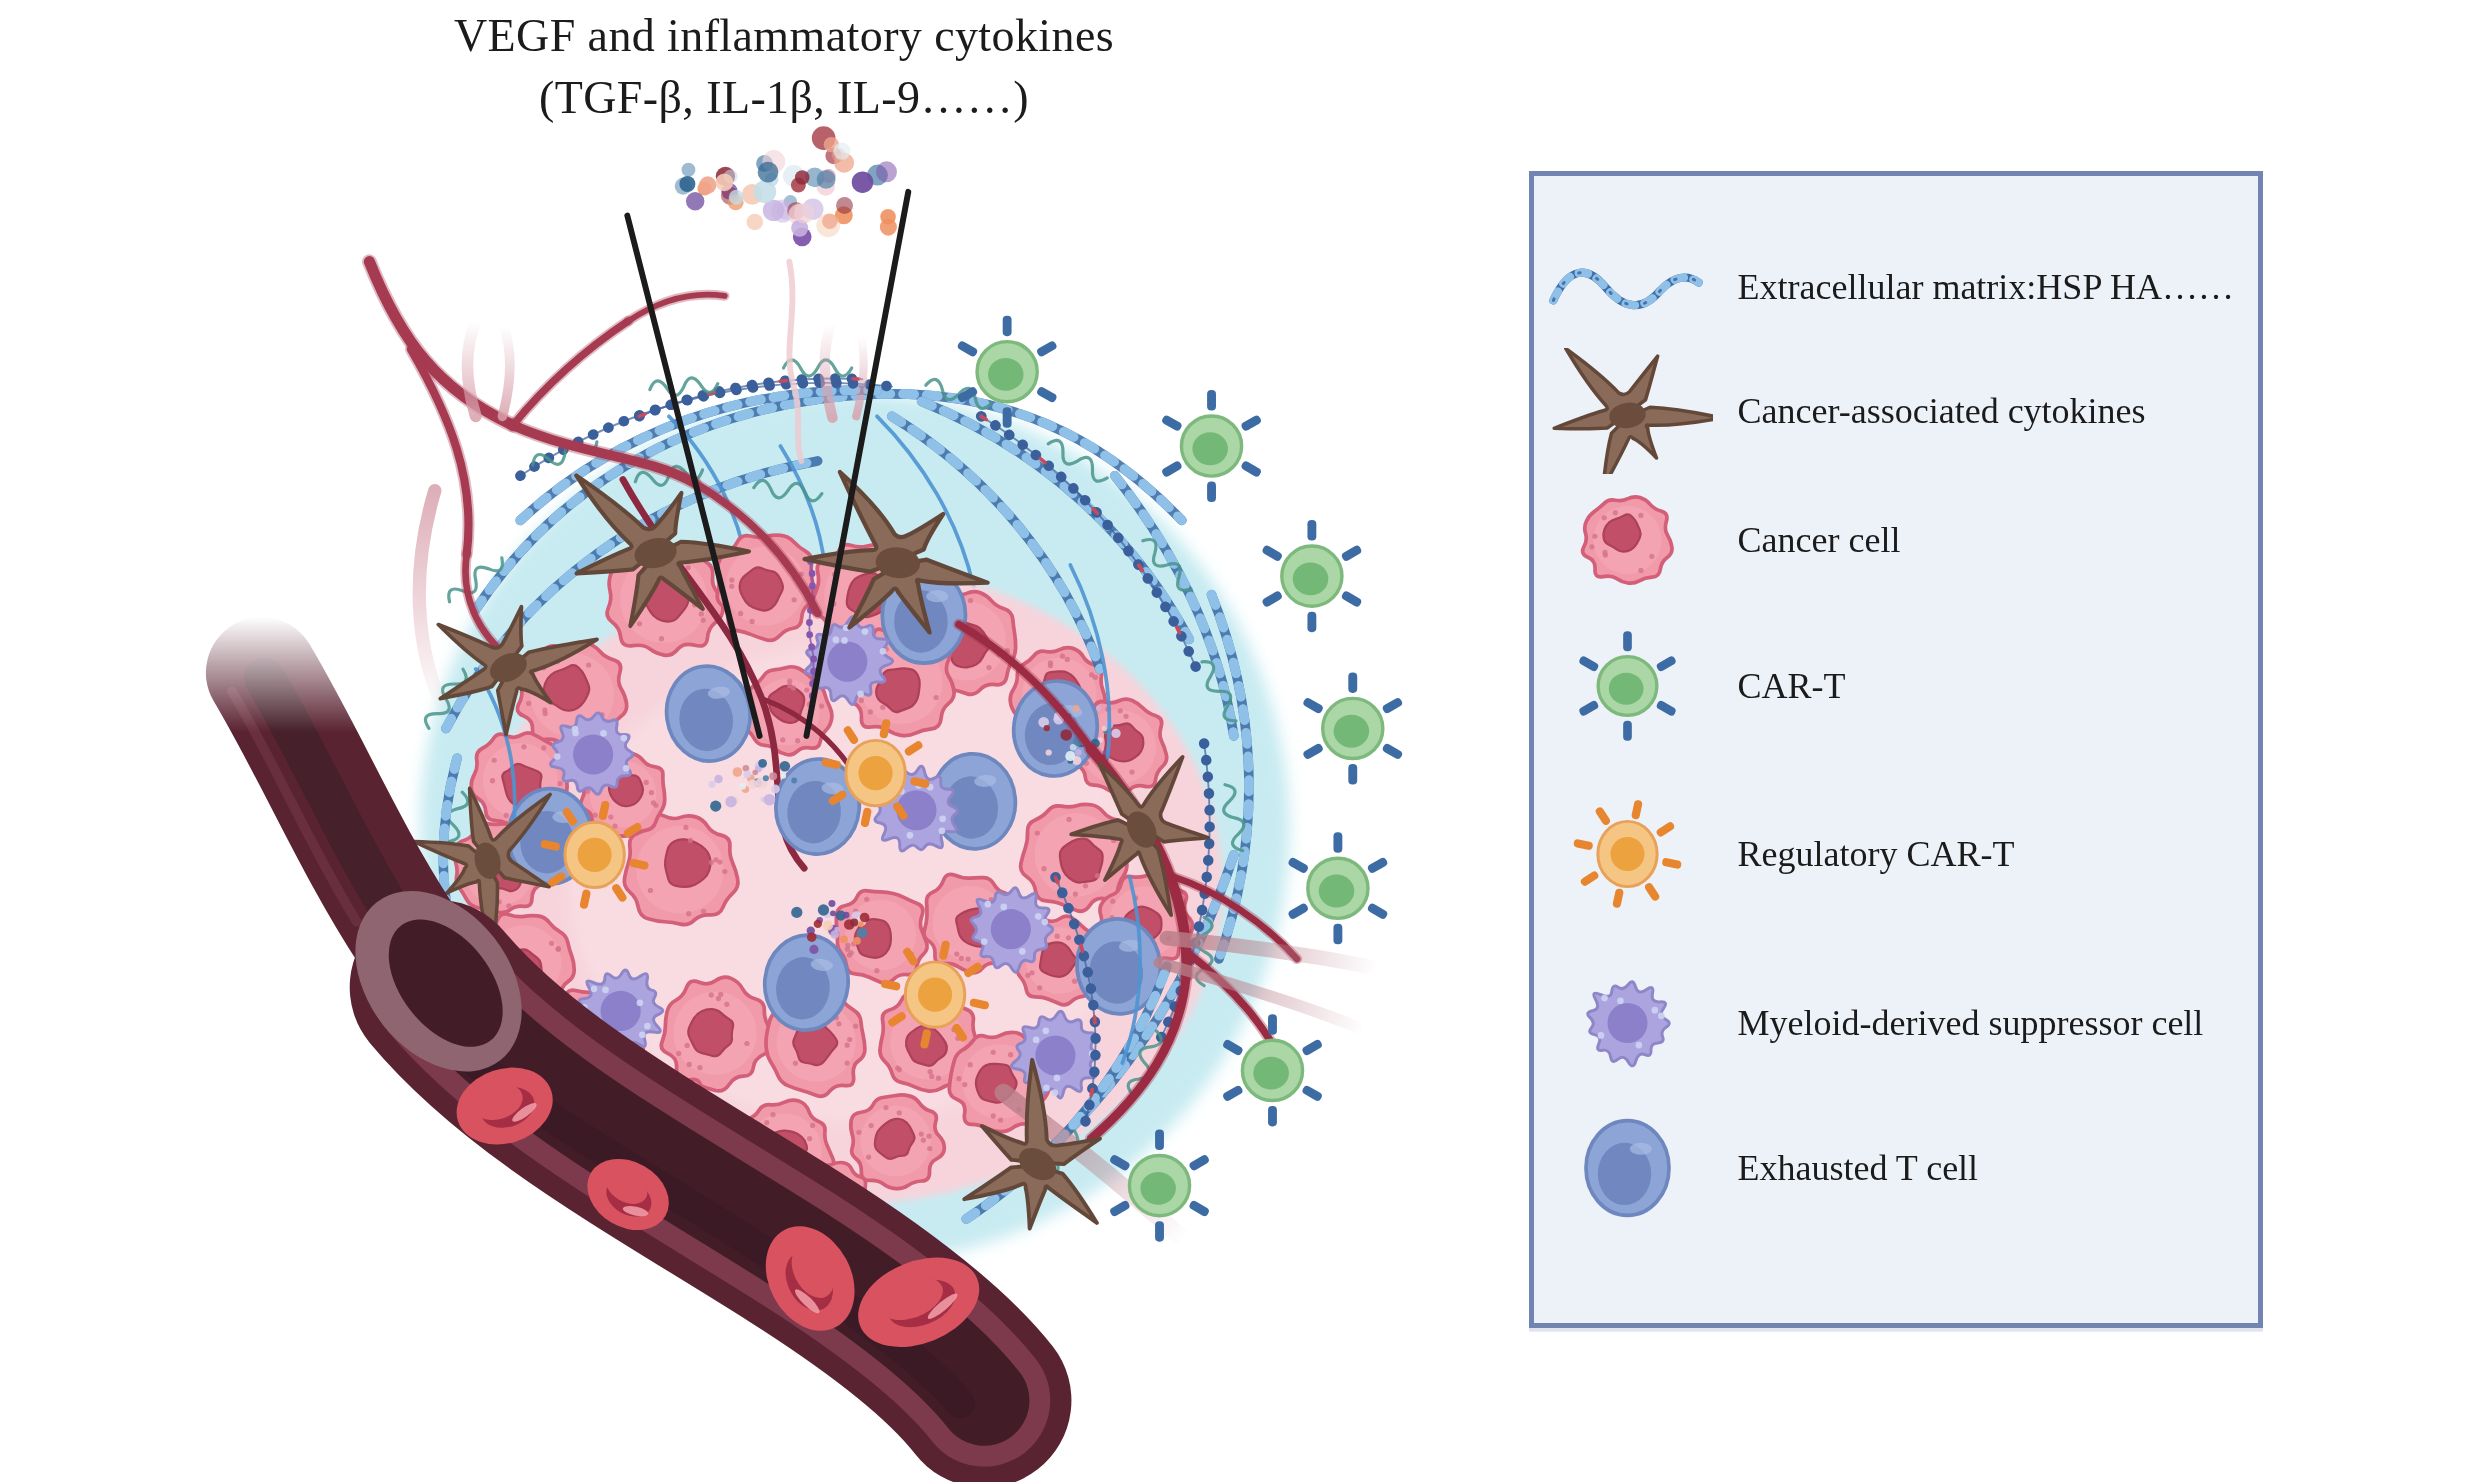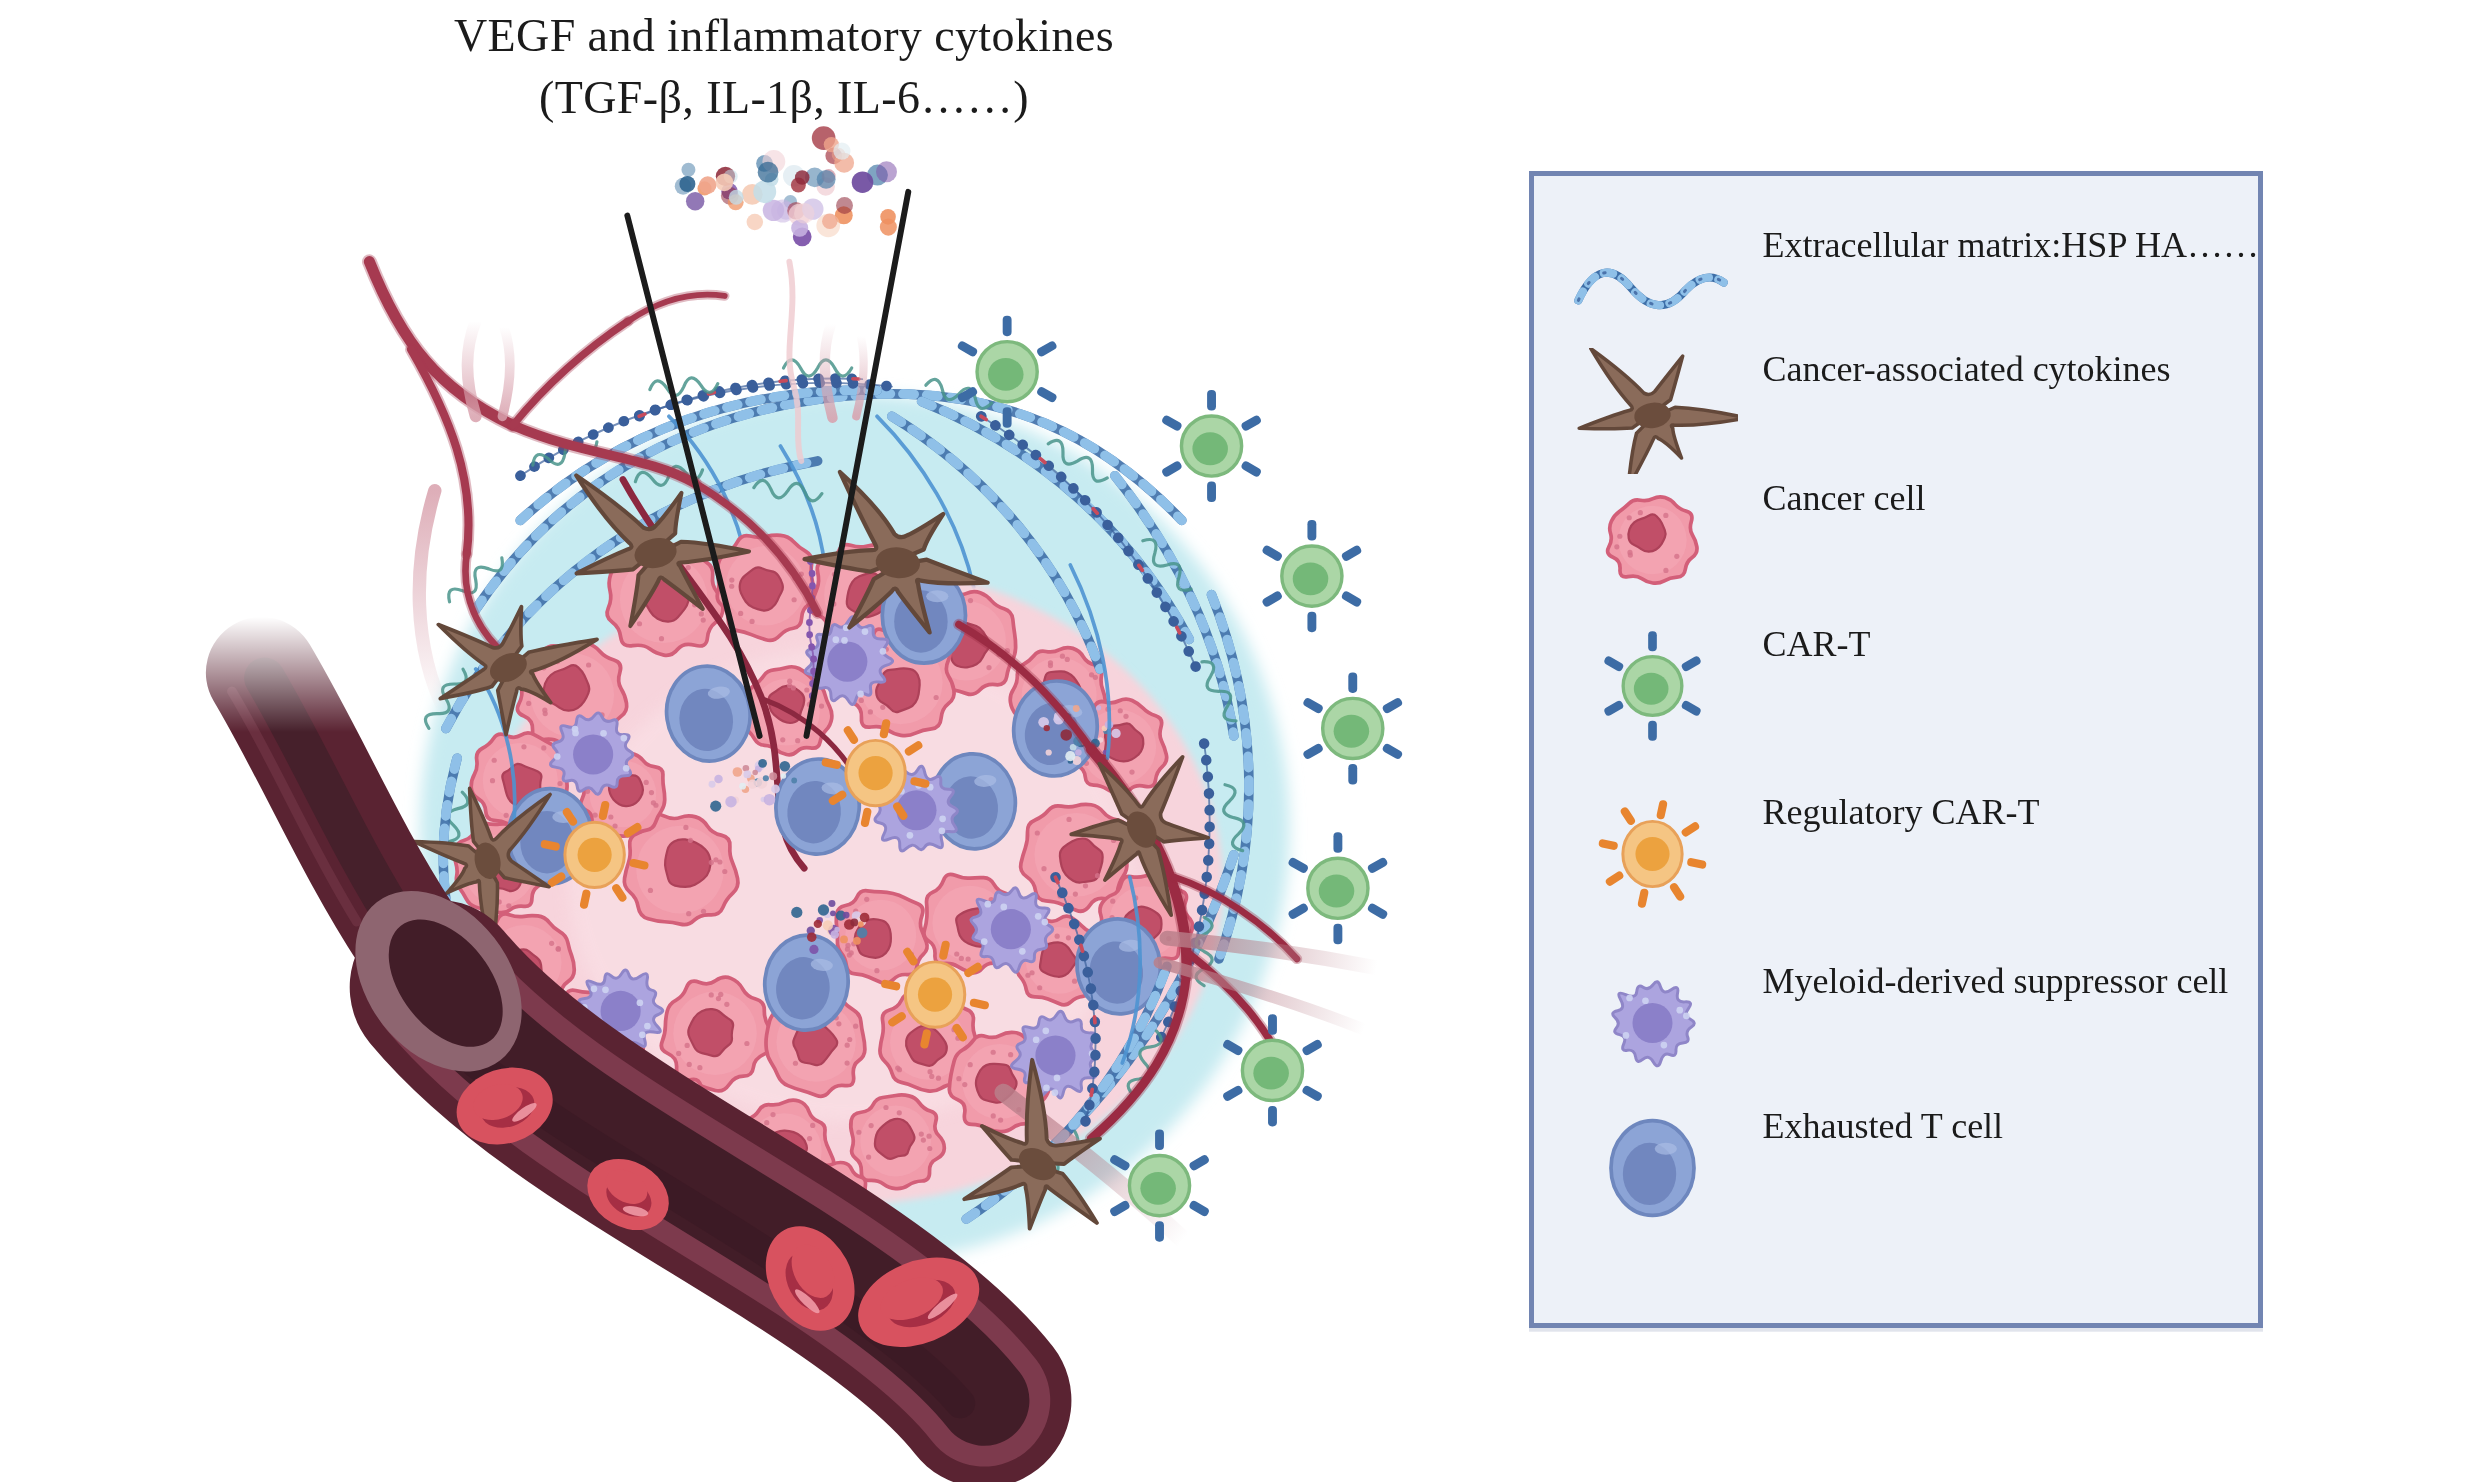--- a/index.html
+++ b/index.html
@@ -5,21 +5,21 @@
   html,body{margin:0;padding:0;background:#ffffff;}
   body{width:2487px;height:1483px;position:relative;overflow:hidden;
        font-family:"Liberation Serif", serif;}
   .stage{position:absolute;left:0;top:0;width:2309px;height:1483px;}
   #fig{position:absolute;left:0;top:0;}
   .title{position:absolute;left:312px;top:4.5px;width:944px;text-align:center;
          font:400 46px/1.36 "Liberation Serif", serif;color:#1b1b1b;letter-spacing:0.4px;}
   .legend{position:absolute;left:1529px;top:171px;width:734px;height:1157px;
           background:#EDF1F8;border:5.2px solid #7285B2;box-sizing:border-box;
           box-shadow:0 3.7px 0 #68799F33;}
-  .lrow{position:absolute;left:33px;height:126px;display:flex;}
+  .lrow{position:absolute;left:8px;height:126px;display:flex;align-items:center;}
   .licon{width:171px;display:flex;justify-content:center;align-items:center;}
   .llabel{margin-left:24.5px;font:400 36px "Liberation Serif", serif;color:#1b1b1b;white-space:nowrap;}
 </style>
 </head>
 <body>
 
 <div class="stage">
   <svg id="fig" width="2487" height="1483" viewBox="0 0 3346 1995">
       <defs>
         <linearGradient id="vfade" gradientUnits="userSpaceOnUse" x1="0" y1="830" x2="0" y2="985">
@@ -1019,21 +1019,21 @@
         <circle cx="1192.7" cy="231.1" r="14.1" fill="#7C52A9" opacity="0.53"></circle>
         <circle cx="974.6" cy="245.2" r="11.9" fill="#F6CDB8" opacity="0.89"></circle>
         <circle cx="1079.3" cy="238.7" r="9.8" fill="#8E2B3B" opacity="0.84"></circle>
         <circle cx="1033.3" cy="231.5" r="13.9" fill="#2F6590" opacity="0.72"></circle>
         <circle cx="1082.1" cy="286.9" r="13.8" fill="#F2D3D8" opacity="0.53"></circle>
       </g>
     </svg>
 
   <div class="title">
     <div>VEGF and inflammatory cytokines</div>
-    <div>(TGF-β, IL-1β, IL-6……)</div>
+    <div>(TGF-β, IL-1β, IL-9……)</div>
   </div>
 
   <div class="legend">
     <div class="lrow" style="top:48px">
       <span class="licon">
           <svg width="171" height="126" viewBox="-115 -85 230 170">
             <path d="M -100,18 C -80,-26 -55,-30 -30,0 C -5,30 20,34 45,4 C 62,-14 80,-18 96,-6" fill="none" stroke="#3E6FA8" stroke-width="11" stroke-linecap="round"></path>
             <path d="M -100,18 C -80,-26 -55,-30 -30,0 C -5,30 20,34 45,4 C 62,-14 80,-18 96,-6" fill="none" stroke="#8FC0E8" stroke-width="11" stroke-linecap="round" stroke-dasharray="13 13"></path>
             <path d="M -100,18 C -80,-26 -55,-30 -30,0 C -5,30 20,34 45,4 C 62,-14 80,-18 96,-6" fill="none" stroke="#3A5F9B" stroke-width="4" stroke-linecap="round" stroke-dasharray="2 24" opacity="0.8"></path>
           </svg>

